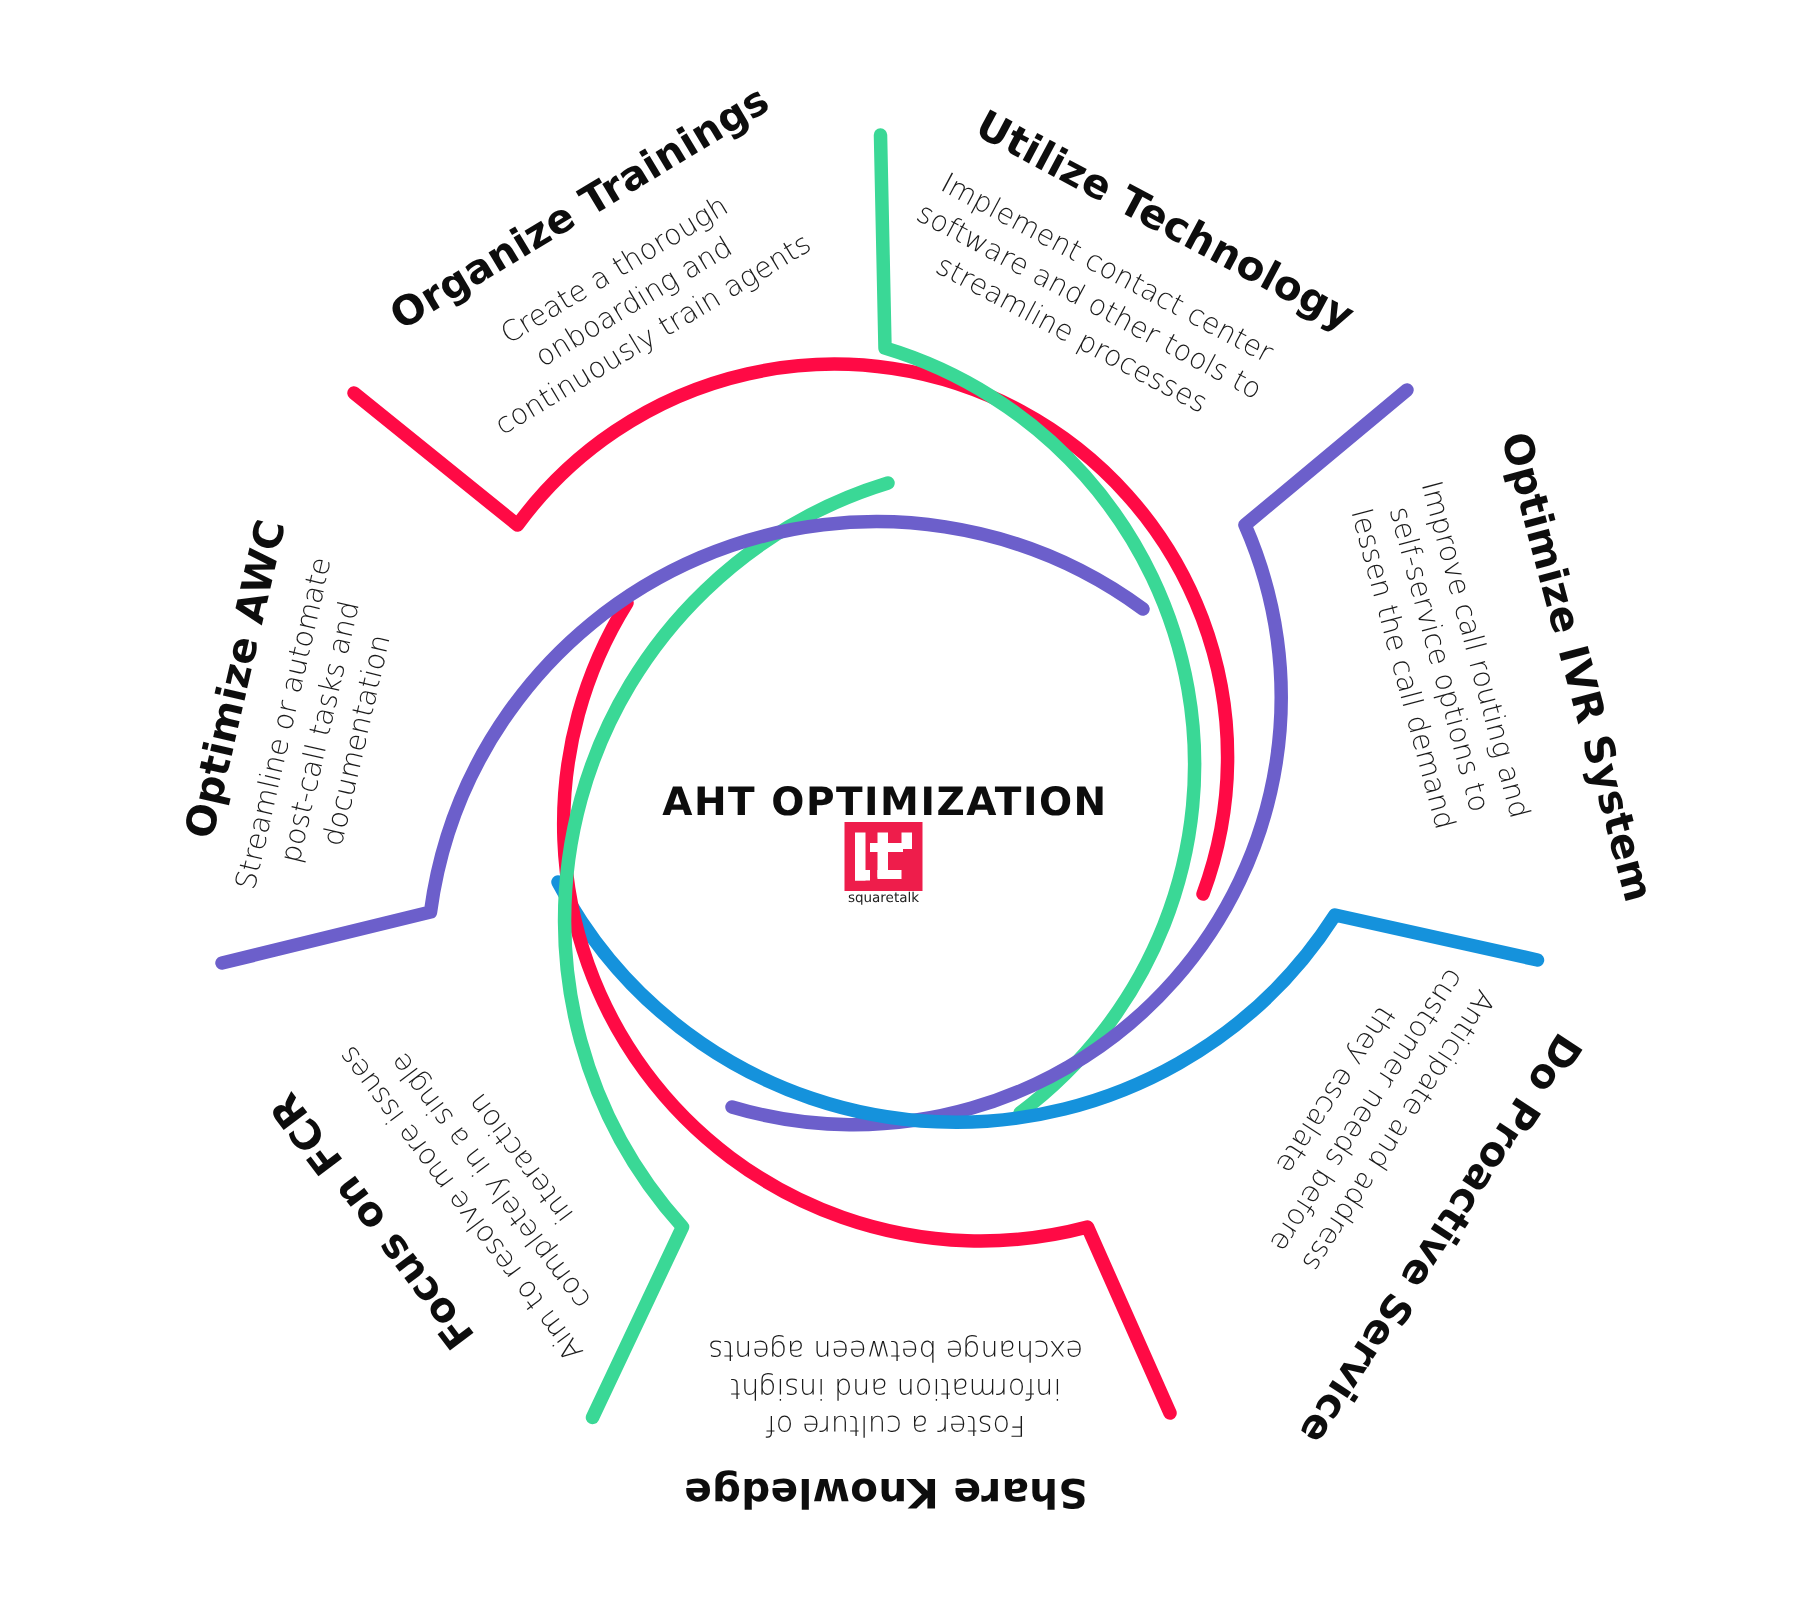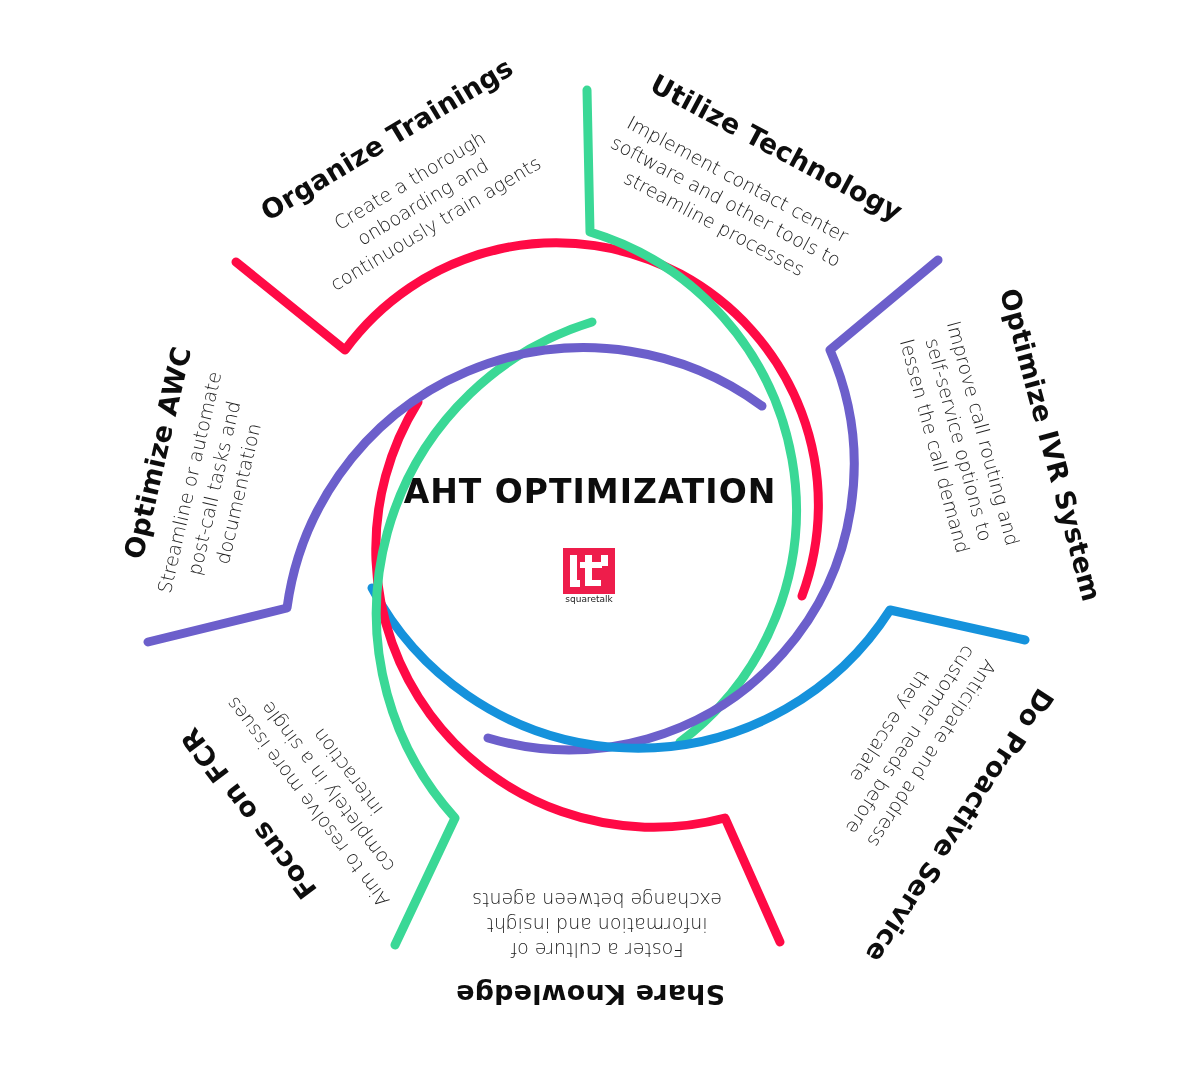--- a/index.html
+++ b/index.html
@@ -2,21 +2,21 @@
 <html><head>
 <meta charset="utf-8">
 <style>
   html,body{margin:0;padding:0;background:#ffffff;}
   body{width:1200px;height:1080px;position:relative;overflow:hidden;font-family:"DejaVu Sans","Liberation Sans",sans-serif;color:#111;}
   #stage{position:absolute;left:0;top:0;width:1200px;height:1080px;}
   svg#rings{position:absolute;left:0;top:0;}
   .lbl{position:absolute;transform-origin:0 0;text-align:center;white-space:nowrap;}
   .lbl .t{font-weight:bold;font-size:27px;letter-spacing:0.2px;display:block;color:#0d0d0d;}
   .lbl .d{font-size:19px;line-height:25px;display:block;color:#1a1a1a;font-weight:300;}
-  .center-title{position:absolute;left:0;width:1180px;top:472px;text-align:center;font-weight:bold;font-size:33px;letter-spacing:1px;color:#0d0d0d;}
+  .center-title{position:absolute;left:0;width:1180px;top:520px;text-align:center;font-weight:bold;font-size:26px;letter-spacing:1px;color:#0d0d0d;}
   .logo{position:absolute;left:563px;top:548px;width:40px;height:56px;}
   .logo .sq{position:absolute;left:0;top:0;width:52px;height:46px;background:#ee1d4b;}
   .logo .cap{position:absolute;left:-4px;top:46px;width:60px;text-align:center;font-size:9px;color:#222;}
 </style>
 </head>
 <body>
 
 <div id="stage">
 
   <svg id="rings" width="1200" height="1080" viewBox="0 0 1200 1080" fill="none" stroke-linecap="round" stroke-linejoin="round" stroke-width="9">

